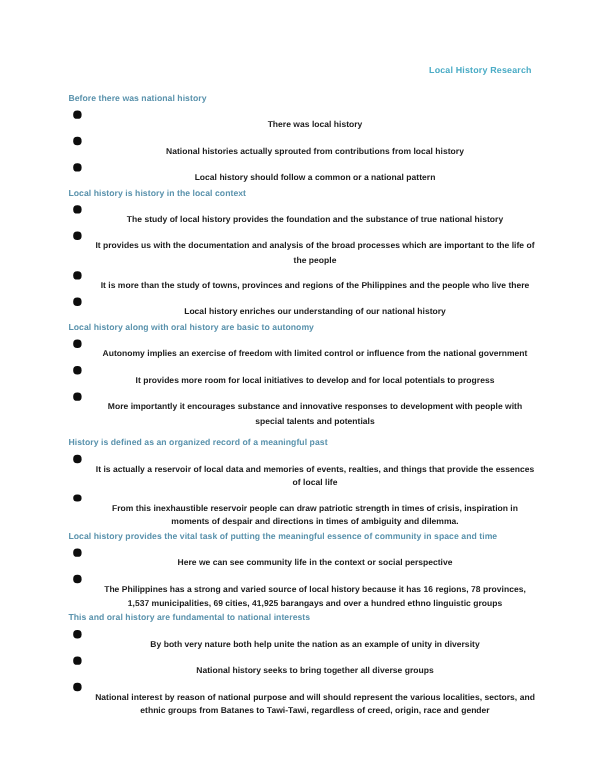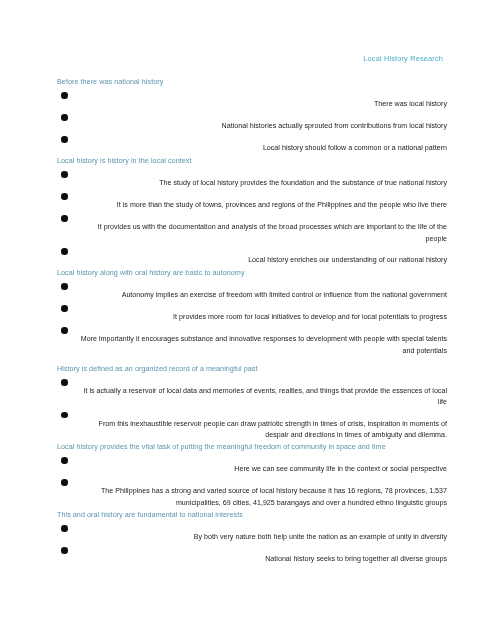--- a/index.html
+++ b/index.html
@@ -16,20 +16,21 @@
     position: relative;
     -webkit-font-smoothing: antialiased;
   }
 
   .page {
     position: relative;
     width: 495px;
     height: 640px;
     background: #ffffff;
     box-sizing: border-box;
+    font-weight: bold;
   }
 
   
   .doc-header {
     position: absolute;
     top: 54px;
     right: 52px;
     font-size: 7.4px;
     letter-spacing: 0.15px;
     color: #4bacc6;
@@ -77,21 +78,21 @@
     background: #0d0d0d;
     display: block;
   }
   .bullet-text {
     display: block;
     font-size: 7.1px;
     line-height: 11.3px;
     color: #1b1b1b;
     letter-spacing: 0.02px;
     padding-top: 10px;
-    text-align: right;
+    text-align: center;
   }
 
   
   .group { margin-bottom: 0px; }
   .group.spaced { margin-bottom: 6px; }
 </style>
 </head>
 <body>
 
 <div class="page">
@@ -119,25 +120,25 @@
       </div>
       <div class="group">
         <div class="section-heading">Local history is history in the local context</div>
         <ul class="bullet-list">
           <li class="bullet-item">
             <span class="bullet-dot"></span>
             <span class="bullet-text">The study of local history provides the foundation and the substance of true national history</span>
           </li>
           <li class="bullet-item">
             <span class="bullet-dot"></span>
+            <span class="bullet-text">It provides us with the documentation and analysis of the broad processes which are important to the life of the people</span>
+          </li>
+          <li class="bullet-item">
+            <span class="bullet-dot"></span>
             <span class="bullet-text">It is more than the study of towns, provinces and regions of the Philippines and the people who live there</span>
-          </li>
-          <li class="bullet-item">
-            <span class="bullet-dot"></span>
-            <span class="bullet-text">It provides us with the documentation and analysis of the broad processes which are important to the life of the people</span>
           </li>
           <li class="bullet-item">
             <span class="bullet-dot"></span>
             <span class="bullet-text">Local history enriches our understanding of our national history</span>
           </li>
         </ul>
       </div>
       <div class="group spaced">
         <div class="section-heading">Local history along with oral history are basic to autonomy</div>
         <ul class="bullet-list">
@@ -162,21 +163,21 @@
             <span class="bullet-dot"></span>
             <span class="bullet-text">It is actually a reservoir of local data and memories of events, realties, and things that provide the essences of local life</span>
           </li>
           <li class="bullet-item">
             <span class="bullet-dot"></span>
             <span class="bullet-text">From this inexhaustible reservoir people can draw patriotic strength in times of crisis, inspiration in moments of despair and directions in times of ambiguity and dilemma.</span>
           </li>
         </ul>
       </div>
       <div class="group">
-        <div class="section-heading">Local history provides the vital task of putting the meaningful freedom of community in space and time</div>
+        <div class="section-heading">Local history provides the vital task of putting the meaningful essence of community in space and time</div>
         <ul class="bullet-list">
           <li class="bullet-item">
             <span class="bullet-dot"></span>
             <span class="bullet-text">Here we can see community life in the context or social perspective</span>
           </li>
           <li class="bullet-item">
             <span class="bullet-dot"></span>
             <span class="bullet-text">The Philippines has a strong and varied source of local history because it has 16 regions, 78 provinces, 1,537 municipalities, 69 cities, 41,925 barangays and over a hundred ethno linguistic groups</span>
           </li>
         </ul>
@@ -185,17 +186,21 @@
         <div class="section-heading">This and oral history are fundamental to national interests</div>
         <ul class="bullet-list">
           <li class="bullet-item">
             <span class="bullet-dot"></span>
             <span class="bullet-text">By both very nature both help unite the nation as an example of unity in diversity</span>
           </li>
           <li class="bullet-item">
             <span class="bullet-dot"></span>
             <span class="bullet-text">National history seeks to bring together all diverse groups</span>
           </li>
+          <li class="bullet-item">
+            <span class="bullet-dot"></span>
+            <span class="bullet-text">National interest by reason of national purpose and will should represent the various localities, sectors, and ethnic groups from Batanes to Tawi-Tawi, regardless of creed, origin, race and gender</span>
+          </li>
         </ul>
       </div>
     </div>
 
 </div>
 
 </body></html>

